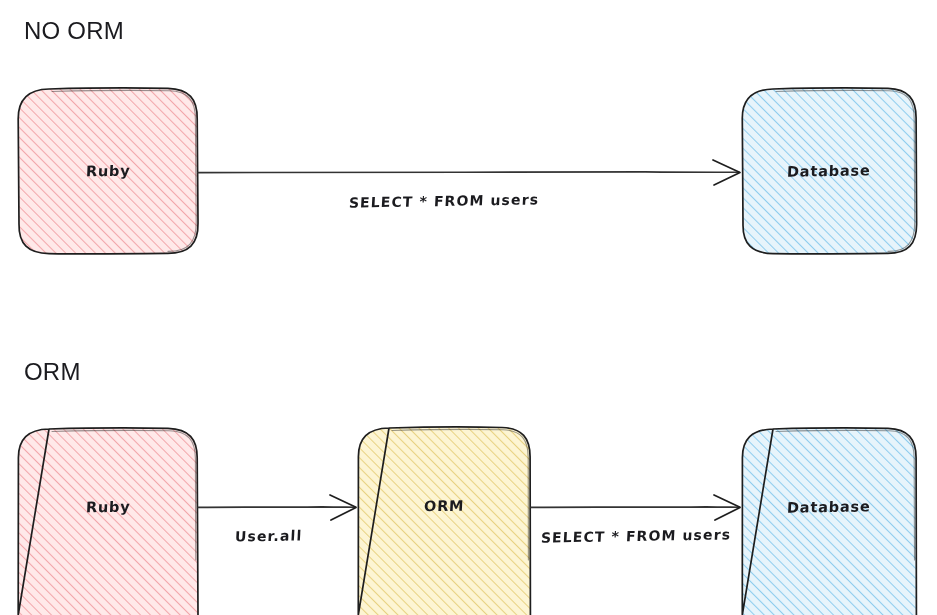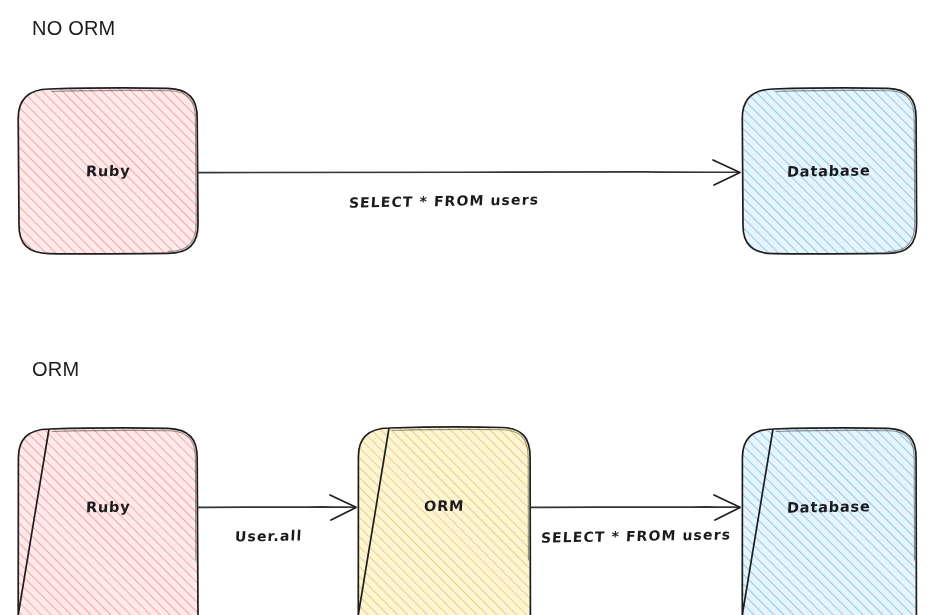--- a/index.html
+++ b/index.html
@@ -19,27 +19,26 @@
   #canvas {
     position: absolute;
     inset: 0;
     width: 937px;
     height: 615px;
   }
 
   .section-heading {
     position: absolute;
     font-family: "Liberation Sans", sans-serif;
-    font-size: 20px;
+    font-size: 24px;
     font-weight: 400;
     color: #1b1b1f;
     letter-spacing: 0.2px;
     white-space: nowrap;
     user-select: none;
-    margin-left: 8px;
   }
   #heading-no-orm { left: 24px; top: 17px; }
   #heading-orm    { left: 24px; top: 358px; }
 
   
   .node {
     position: absolute;
     box-sizing: border-box;
     display: flex;
     align-items: center;

